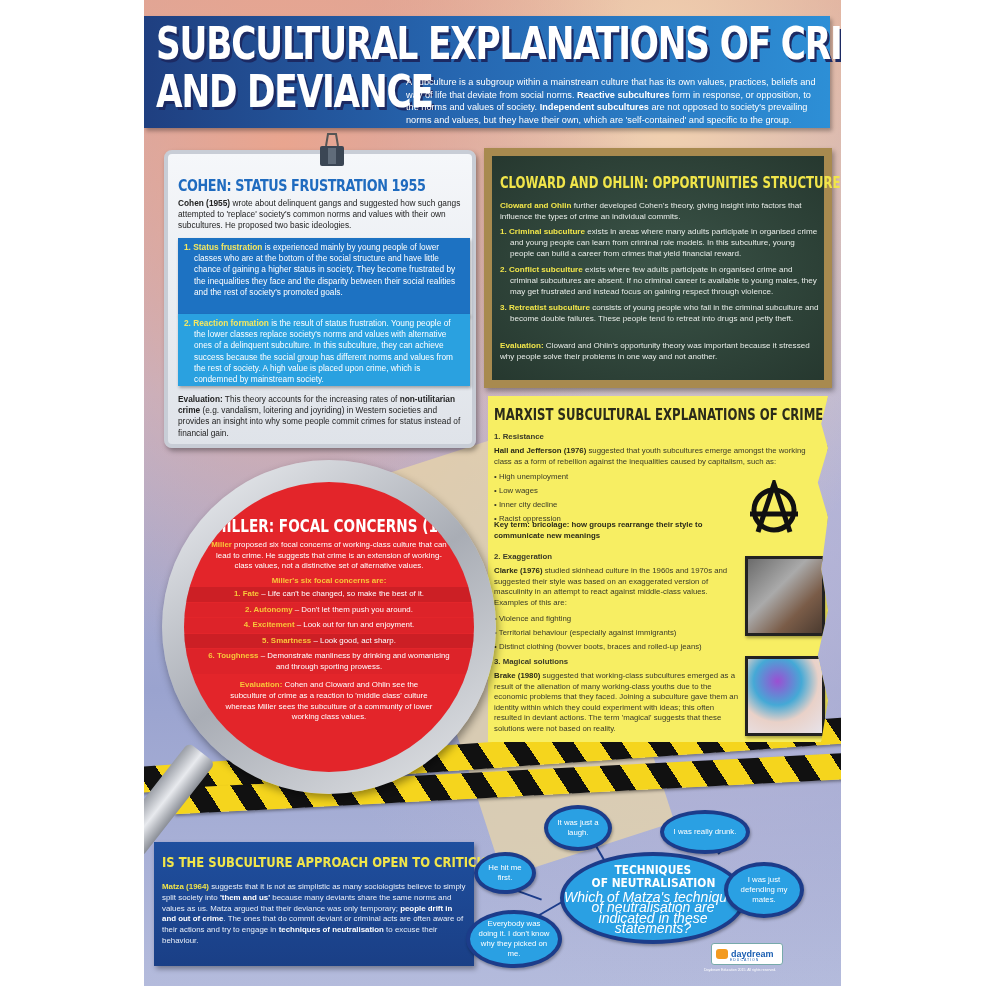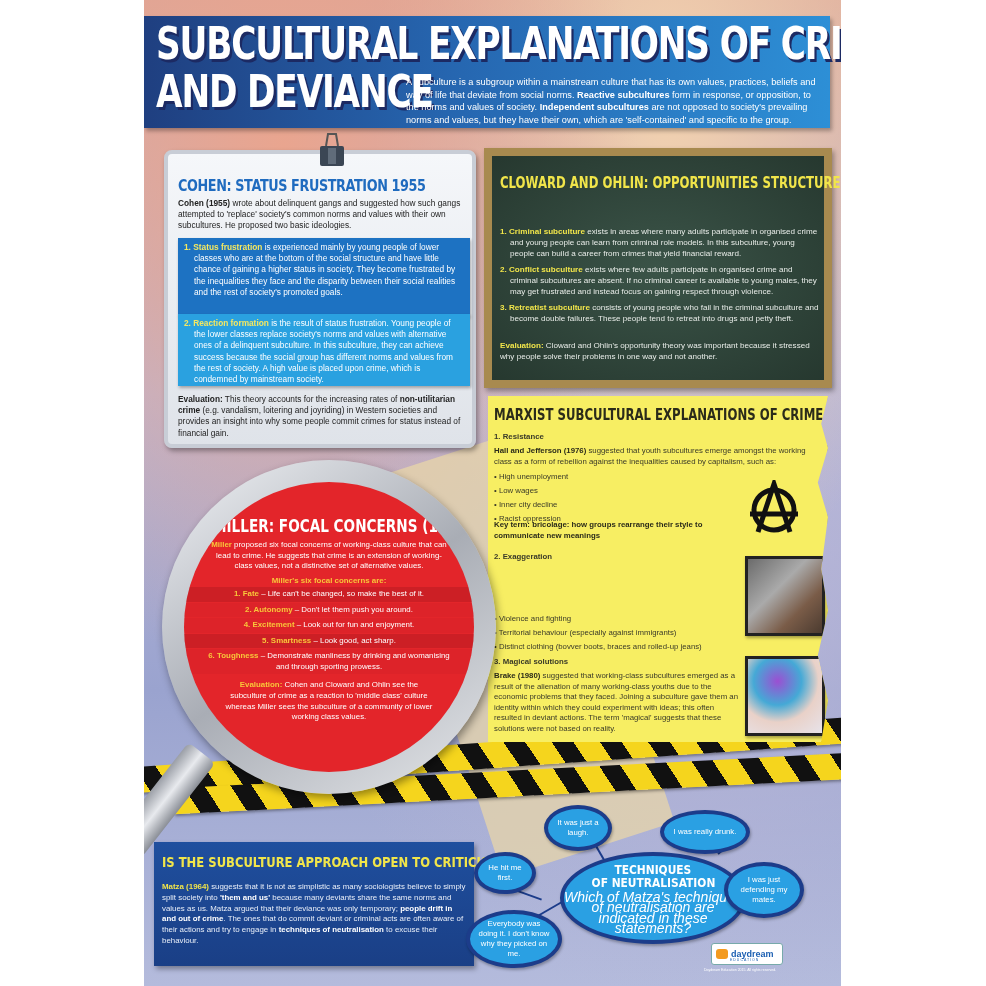--- a/index.html
+++ b/index.html
@@ -185,20 +185,23 @@
     <div class="box box2">
       <b>2. Reaction formation</b><span> is the result of status frustration. Young people of the lower classes replace society's norms and values with alternative ones of a delinquent subculture. In this subculture, they can achieve success because the social group has different norms and values from the rest of society. A high value is placed upon crime, which is condemned by mainstream society.</span>
     </div>
     <div class="p" style="top:240px">
       <b>Evaluation:</b><span> This theory accounts for the increasing rates of </span><b>non-utilitarian crime</b><span> (e.g. vandalism, loitering and joyriding) in Western societies and provides an insight into why some people commit crimes for status instead of financial gain.</span>
     </div>
   </div>
 
   <div class="chalk">
     <h2>CLOWARD AND OHLIN: OPPORTUNITIES STRUCTURE (1960)</h2>
+    <div class="p" style="top:44px">
+      <b>Cloward and Ohlin</b><span> further developed Cohen's theory, giving insight into factors that influence the types of crime an individual commits.</span>
+    </div>
     <div class="p n" style="top:70px">
       <b>1. Criminal subculture</b><span> exists in areas where many adults participate in organised crime and young people can learn from criminal role models. In this subculture, young people can build a career from crimes that yield financial reward.</span>
     </div>
     <div class="p n" style="top:108px">
       <b>2. Conflict subculture</b><span> exists where few adults participate in organised crime and criminal subcultures are absent. If no criminal career is available to young males, they may get frustrated and instead focus on gaining respect through violence.</span>
     </div>
     <div class="p n" style="top:146px">
       <b>3. Retreatist subculture</b><span> consists of young people who fail in the criminal subculture and become double failures. These people tend to retreat into drugs and petty theft.</span>
     </div>
     <div class="p" style="top:184px">
@@ -219,20 +222,23 @@
     <div class="li" style="top:90px">• Low wages</div>
     <div class="li" style="top:104px">• Inner city decline</div>
     <div class="li" style="top:118px">• Racist oppression</div>
     <div class="p" style="top:124px; font-weight:bold; color:#2b2b1a;">Key term: bricolage: how groups rearrange their style to communicate new meanings</div>
     <svg class="anarchy" viewBox="0 0 56 56">
       <circle cx="28" cy="30" r="20" fill="none" stroke="#111" stroke-width="5"></circle>
       <path d="M12 52 L28 4 L44 52" fill="none" stroke="#111" stroke-width="5"></path>
       <line x1="4" y1="34" x2="52" y2="34" stroke="#111" stroke-width="5"></line>
     </svg>
     <div class="p wide" style="top:156px; font-weight:bold;">2. Exaggeration</div>
+    <div class="p" style="top:170px">
+      <b>Clarke (1976)</b><span> studied skinhead culture in the 1960s and 1970s and suggested their style was based on an exaggerated version of masculinity in an attempt to react against middle-class values. Examples of this are:</span>
+    </div>
     <div class="li" style="top:218px">• Violence and fighting</div>
     <div class="li" style="top:232px">• Territorial behaviour (especially against immigrants)</div>
     <div class="li" style="top:246px">• Distinct clothing (bovver boots, braces and rolled-up jeans)</div>
     <div class="photo photo1"></div>
     <div class="p wide" style="top:261px; font-weight:bold;">3. Magical solutions</div>
     <div class="p" style="top:275px">
       <b>Brake (1980)</b><span> suggested that working-class subcultures emerged as a result of the alienation of many working-class youths due to the economic problems that they faced. Joining a subculture gave them an identity within which they could experiment with ideas; this often resulted in deviant actions. The term 'magical' suggests that these solutions were not based on reality.</span>
     </div>
     <div class="photo photo2"></div>
   </div>

